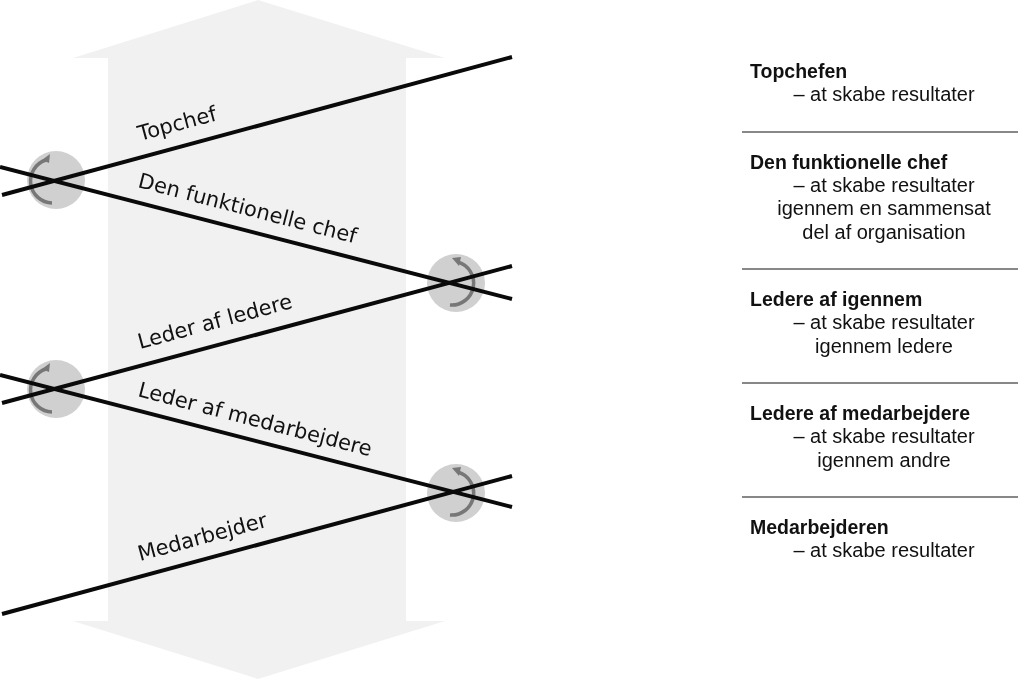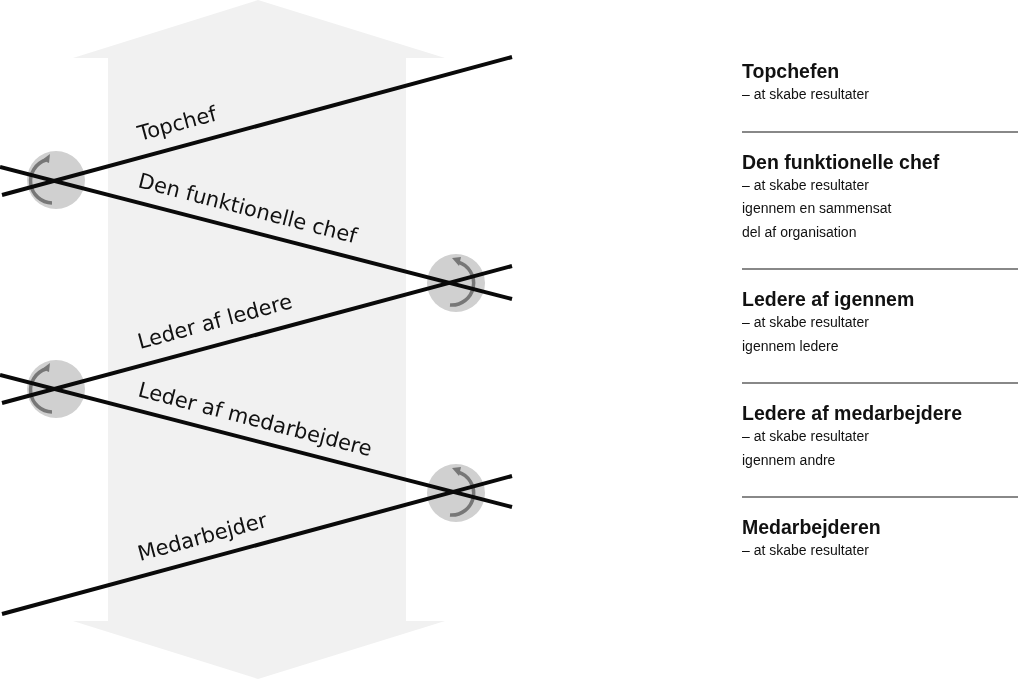--- a/index.html
+++ b/index.html
@@ -1,23 +1,23 @@
 <!DOCTYPE html>
 <html><head>
   <meta charset="utf-8">
   <style>
     html, body { margin: 0; padding: 0; background: #ffffff; }
     body { width: 1024px; height: 679px; position: relative; overflow: hidden; }
     #diagram { position: absolute; left: 0; top: 0; width: 540px; height: 679px; }
     #diagram svg { display: block; }
     .line-label { font-family: "DejaVu Sans", sans-serif; font-size: 21px; fill: #111111; }
     #legend { position: absolute; left: 742px; top: 60px; width: 276px; font-family: "Liberation Sans", sans-serif; color: #111111; }
-    .legend-item { padding: 0; }
+    .legend-item { padding: 0; margin-left: 8px; }
     .legend-title { font-weight: bold; font-size: 19.5px; line-height: 23px; white-space: nowrap; }
-    .legend-line { font-size: 14px; line-height: 23.5px; white-space: nowrap; }
+    .legend-line { font-size: 20px; line-height: 23.5px; white-space: nowrap; text-align: center; }
     .legend-divider { height: 2px; background: #888888; margin: 0; }
   </style>
 </head>
 <body>
 
 <div id="diagram">
   <svg width="540" height="679" viewBox="0 0 540 679" xmlns="http://www.w3.org/2000/svg">
 
     <polygon points="258,0 445,58 406,58 406,621 445,621 258,679 73,621 108,621 108,58 73,58" fill="#f1f1f1"></polygon>
 

